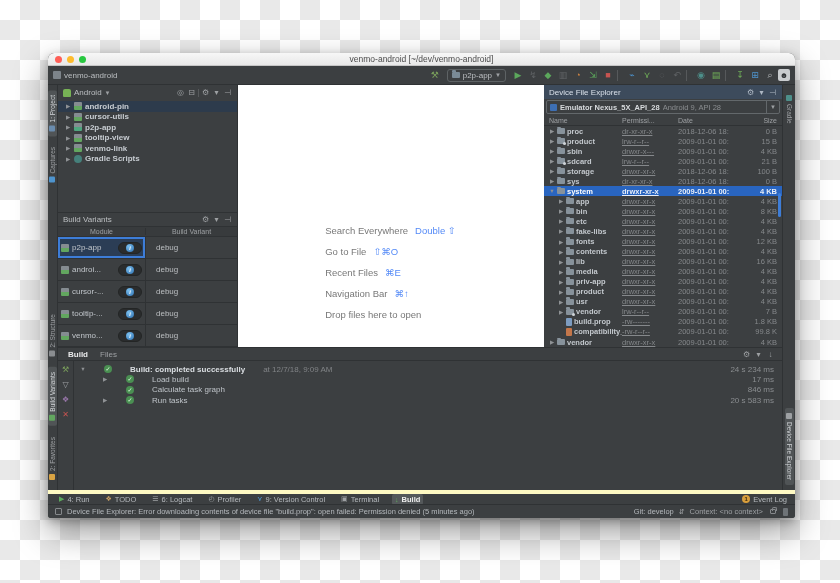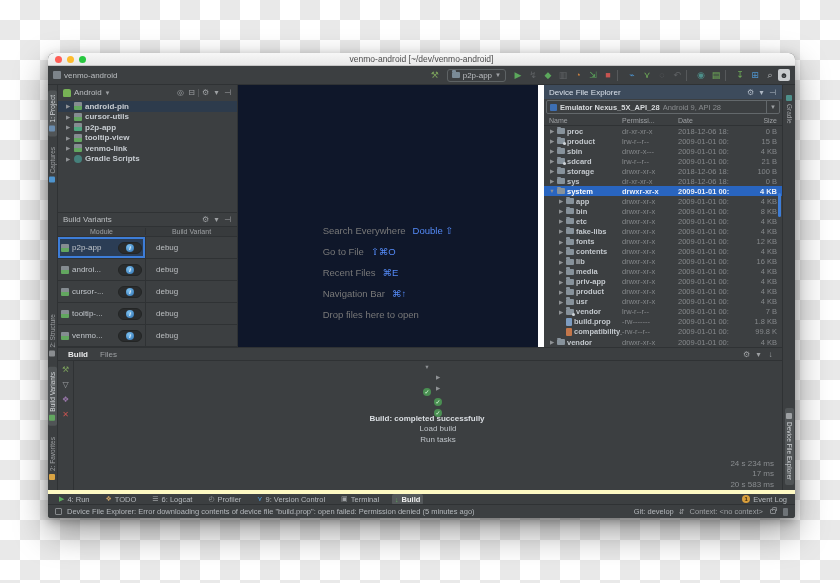--- a/index.html
+++ b/index.html
@@ -71,21 +71,21 @@
   .bv-cols .c2{flex:1;text-align:center;}
   .bv-rows{flex:1;display:flex;flex-direction:column;min-height:0;}
   .bv-row{flex:1;display:flex;border-bottom:1px solid #2f3234;min-height:0;}
   .bv-cell{display:flex;align-items:center;}
   .bv-cell.mod{width:88px;border-right:1px solid #2f3234;gap:3px;padding:0 3px;font-size:8px;color:#c0c5ca;overflow:hidden;white-space:nowrap;}
   .bv-row.selected .mod{box-shadow:inset 0 0 0 2px #3d7dd8;background:#2b3d55;}
   .info-btn{margin-left:auto;width:24px;height:12px;background:#2a2c2d;border:1px solid #232525;border-radius:6px;display:flex;align-items:center;justify-content:center;flex:0 0 auto;}
   .info-dot{width:8px;height:8px;border-radius:50%;background:radial-gradient(circle at 35% 30%,#7cc0ef,#2d6fae);color:#fff;font-size:5.5px;line-height:8px;text-align:center;font-weight:bold;font-style:italic;}
   .bv-cell.var{flex:1;padding-left:10px;color:#bcbfc2;font-size:8px;}
   
-  .editor{flex:1;background:#0f172a;display:flex;align-items:flex-start;justify-content:center;border-right:6px solid #ffffff;min-width:0;}
+  .editor{flex:1;background:#ffffff;display:flex;align-items:flex-start;justify-content:center;border-right:1px solid #ffffff;min-width:0;}
   .shortcuts{display:flex;flex-direction:column;gap:10px;font-size:9.5px;margin-top:140px;}
   .sc-row{display:flex;gap:7px;align-items:center;color:#787878;}
   .sc-keys{color:#548af7;}
   
   .device-col{width:238px;flex:0 0 auto;display:flex;flex-direction:column;background:#3c3f41;position:relative;min-height:0;}
   .dfe-head{height:14px;flex:0 0 auto;background:#3d4b5c;color:#d9e0ea;display:flex;align-items:center;padding:0 5px;font-size:8px;}
   .dfe-head .ph-ico{color:#aeb8c4;}
   .combo{height:14px;flex:0 0 auto;margin:1px 2px;border:1px solid #63686b;border-radius:2px;display:flex;align-items:center;gap:3px;padding:0 0 0 3px;background:#3c3f41;overflow:hidden;}
   .combo .dev-ico{width:7px;height:7px;background:#3d6fb4;border-radius:1px;flex:0 0 auto;}
   .combo .dev-name{color:#d8dbde;font-weight:bold;font-size:7.5px;white-space:nowrap;}
@@ -99,38 +99,38 @@
   .dev-rows{flex:1;display:flex;flex-direction:column;min-height:0;}
   .dev-row{flex:1;display:flex;align-items:center;font-size:7.5px;min-height:0;}
   .dr-name{flex:1;display:flex;align-items:center;gap:2px;padding-left:calc(5px + var(--indent,0)*9px);min-width:0;overflow:hidden;white-space:nowrap;}
   .dr-label{color:#c3c8cd;font-weight:bold;}
   .f-ico{width:8px;height:6px;background:#87929b;border-radius:1px;position:relative;flex:0 0 auto;}
   .f-ico::before{content:"";position:absolute;top:-1.5px;left:0;width:3.5px;height:1.5px;background:inherit;border-radius:1px 1px 0 0;}
   .dev-row.i-folder-link .f-ico::after{content:"";position:absolute;right:-1px;bottom:-1px;width:3px;height:3px;background:#cfd4d8;border-radius:50%;}
   .dev-row.i-file .f-ico{width:6px;height:8px;background:#7d9cc0;}
   .dev-row.i-file .f-ico::before,.dev-row.i-xml .f-ico::before{display:none;}
   .dev-row.i-xml .f-ico{width:6px;height:8px;background:#c4764a;}
-  .dr-perm{width:56px;flex:0 0 auto;color:#85888b;overflow:hidden;white-space:nowrap;}
+  .dr-perm{width:56px;flex:0 0 auto;color:#85888b;overflow:hidden;white-space:nowrap;text-decoration:underline;}
   .dr-date{width:72px;flex:0 0 auto;color:#85888b;overflow:hidden;white-space:nowrap;}
   .dr-size{width:32px;flex:0 0 auto;text-align:right;padding-right:5px;color:#85888b;white-space:nowrap;}
   .dev-row.selected{background:#2965c0;}
   .dev-row.selected .dr-label{color:#fff;}
   .dev-row.selected .dr-perm,.dev-row.selected .dr-date,.dev-row.selected .dr-size{color:#e6edf8;font-weight:bold;}
   .dev-scroll{position:absolute;right:1px;top:108px;width:3px;height:24px;background:#3d7dd8;border-radius:2px;}
   
   .build-panel{height:143px;flex:0 0 auto;border-top:1px solid #2f3234;display:flex;flex-direction:column;background:#3c3f41;}
   .build-tabs{height:13px;flex:0 0 auto;display:flex;align-items:center;gap:12px;padding-left:10px;border-bottom:1px solid #2f3234;}
   .btab{font-size:8px;color:#9da0a3;}
   .btab.active{color:#e9eaeb;font-weight:bold;}
   .bp-icons{margin-left:auto;display:flex;align-items:center;gap:3px;padding-right:7px;}
   .build-body{flex:1;display:flex;min-height:0;}
   .build-toolcol{width:16px;flex:0 0 auto;border-right:1px solid #2f3234;display:flex;flex-direction:column;align-items:center;gap:6px;padding-top:4px;}
   .bt-ico{font-size:8px;color:var(--ico,#9da0a3);}
   .build-tree{flex:1;padding:3px 8px 0 2px;display:flex;flex-direction:column;min-width:0;}
-  .b-row{height:10.3px;display:flex;align-items:center;gap:18px;padding-left:calc(4px + var(--indent,0)*11px);font-size:8px;min-width:0;flex-direction:column;}
+  .b-row{height:10.3px;display:flex;align-items:center;gap:18px;padding-left:calc(4px + var(--indent,0)*11px);font-size:8px;min-width:0;}
   .b-arrow{width:6px;font-size:5.5px;color:#8f9295;text-align:center;flex:0 0 auto;}
   .b-ok{width:8px;height:8px;border-radius:50%;background:#4a8f52;color:#dfffe0;font-size:6px;line-height:8px;text-align:center;flex:0 0 auto;}
   .b-label{color:#bfc4c9;white-space:nowrap;}
   .b-row.bold .b-label{font-weight:bold;color:#dadee2;}
   .b-suffix{color:#808386;white-space:nowrap;overflow:hidden;}
   .b-time{margin-left:auto;color:#8a8d90;flex:0 0 auto;}
   
   .bottombar{height:14px;flex:0 0 auto;border-top:4px solid #fef9c3;display:flex;align-items:center;padding:0 8px;gap:10px;background:#3c3f41;}
   .bb-item{display:flex;align-items:center;gap:3px;font-size:7.5px;color:#b4b8bc;padding:1px 3px;border-radius:2px;white-space:nowrap;}
   .bb-item.active{background:#54585a;color:#ededed;font-weight:bold;}
@@ -686,20 +686,27 @@
                   <span class="b-time">24 s 234 ms</span>
                 </div>
                 <div class="b-row" style="--indent: 2;">
                   <span class="b-arrow">▶</span>
                   <span class="b-ok">✓</span>
                   <span class="b-label">Load build</span>
                   <span class="b-suffix"></span>
                   <span class="b-time">17 ms</span>
                 </div>
                 <div class="b-row" style="--indent: 2;">
+                  <span class="b-arrow"></span>
+                  <span class="b-ok">✓</span>
+                  <span class="b-label">Calculate task graph</span>
+                  <span class="b-suffix"></span>
+                  <span class="b-time">846 ms</span>
+                </div>
+                <div class="b-row" style="--indent: 2;">
                   <span class="b-arrow">▶</span>
                   <span class="b-ok">✓</span>
                   <span class="b-label">Run tasks</span>
                   <span class="b-suffix"></span>
                   <span class="b-time">20 s 583 ms</span>
                 </div>
               </div>
           </div>
         </div>
       </div>

